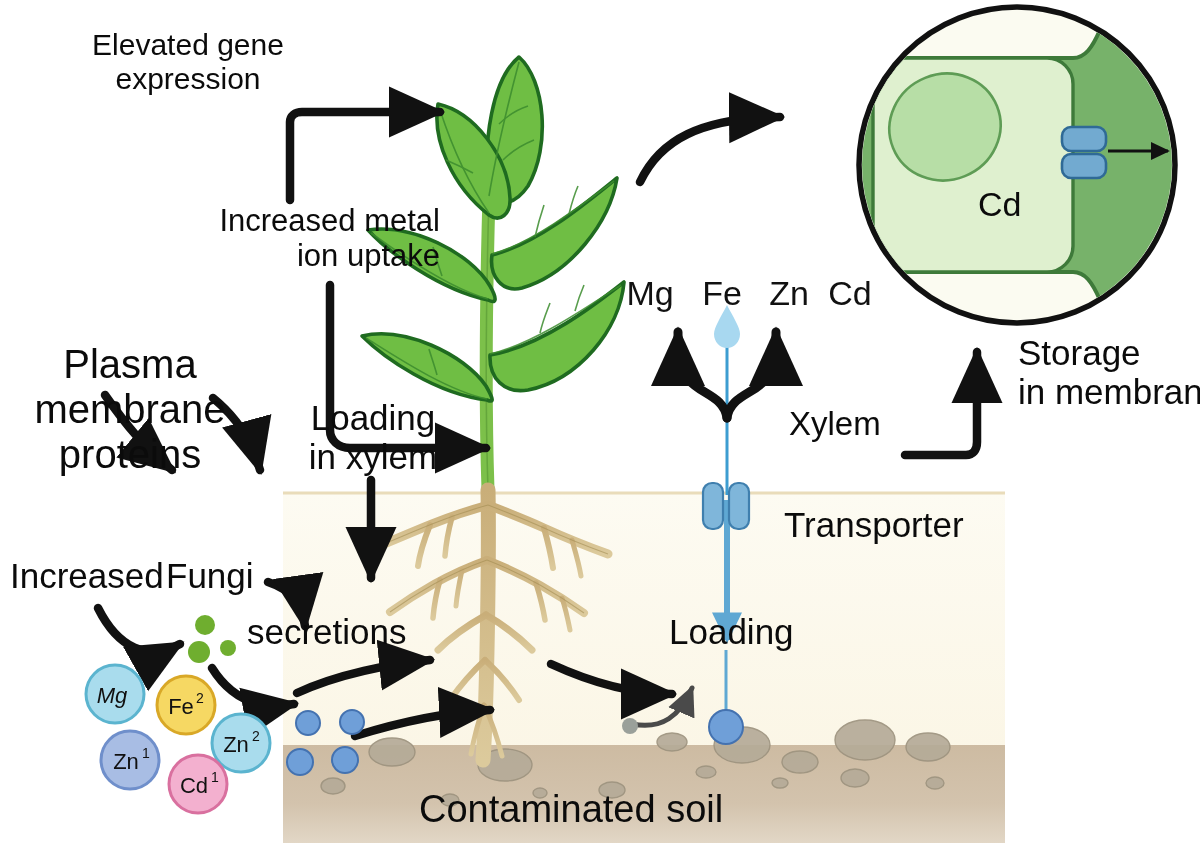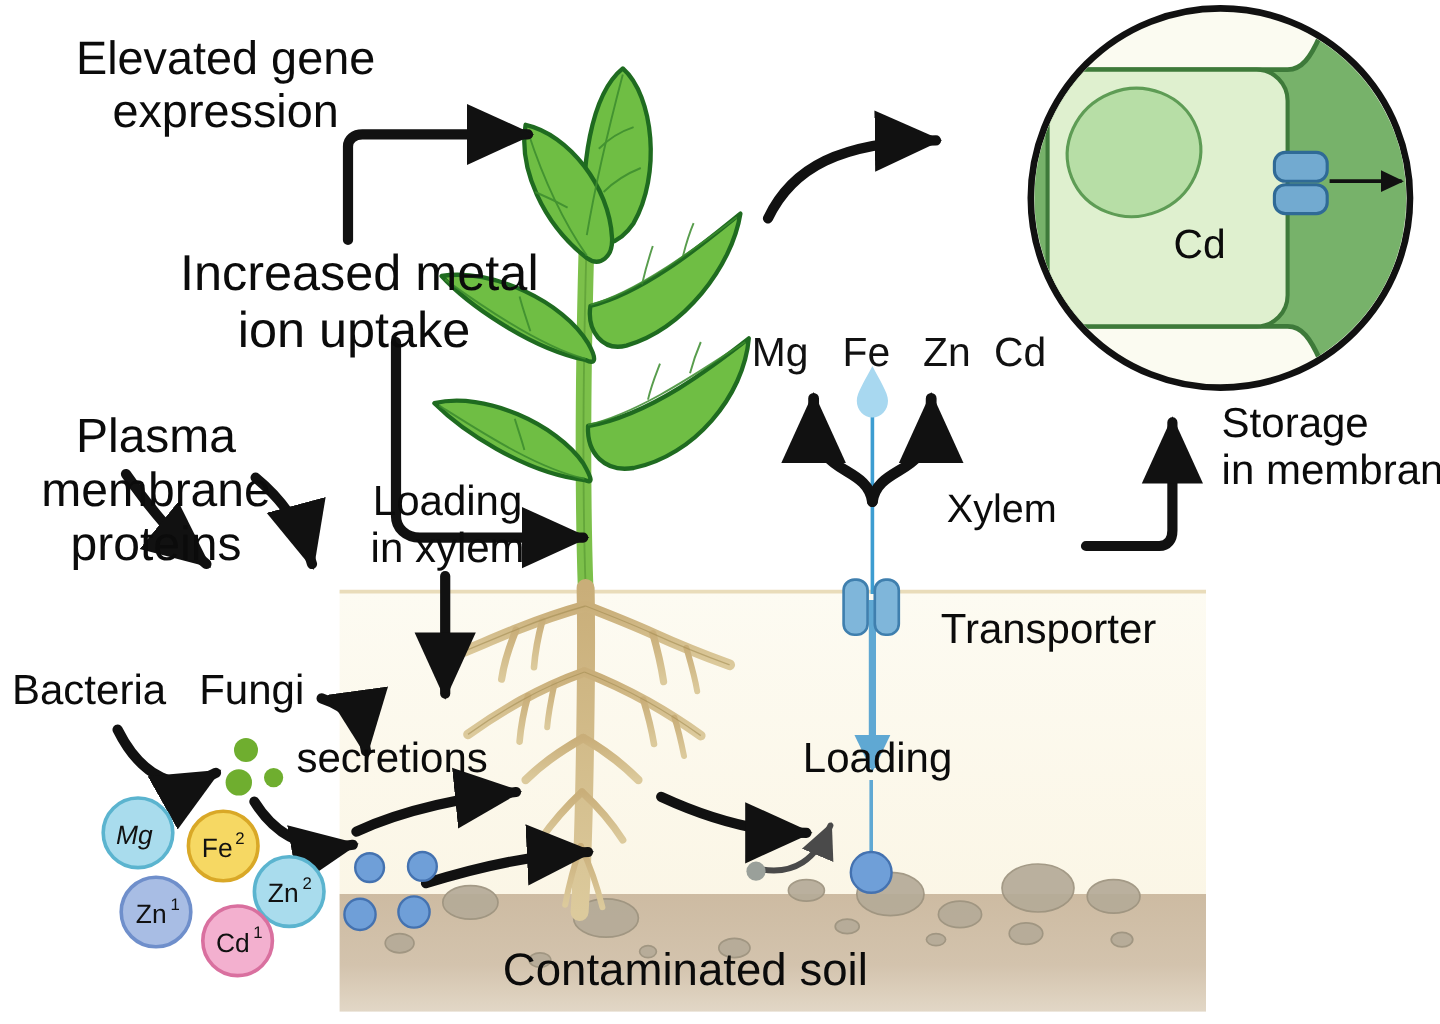--- a/index.html
+++ b/index.html
@@ -222,31 +222,31 @@
   </g>
 
   <g font-family="Liberation Sans, sans-serif" font-size="34" fill="#111111" text-anchor="middle">
     <text x="650" y="305">Mg</text>
     <text x="722" y="305">Fe</text>
     <text x="789" y="305">Zn</text>
     <text x="850" y="305">Cd</text>
   </g>
 </svg>
 
-<div class="lbl ctr" style="left:48px;top:28px;width:280px;font-size:39px;">Elevated gene
+<div class="lbl ctr" style="left:48px;top:28px;width:280px;font-size:30px;">Elevated gene
 expression</div>
 
-<div class="lbl ctr" style="left:150px;top:204px;width:290px;font-size:42px;">Increased metal
+<div class="lbl ctr" style="left:150px;top:204px;width:290px;font-size:31px;text-align:right;">Increased metal
 ion uptake</div>
 
 <div class="lbl ctr" style="left:20px;top:342px;width:220px;font-size:40px;">Plasma
 membrane
 proteins</div>
 
-<div class="lbl" style="left:10px;top:556px;font-size:35px;">Bacteria</div>
+<div class="lbl" style="left:10px;top:556px;font-size:35px;">Increased</div>
 
 <div class="lbl" style="left:166px;top:556px;font-size:35px;">Fungi</div>
 
 <div class="lbl" style="left:247px;top:612px;font-size:35px;">secretions</div>
 
 <div class="lbl ctr" style="left:278px;top:398px;width:190px;font-size:35px;">Loading
 in xylem</div>
 
 <div class="lbl" style="left:789px;top:406px;font-size:33px;">Xylem</div>
 

